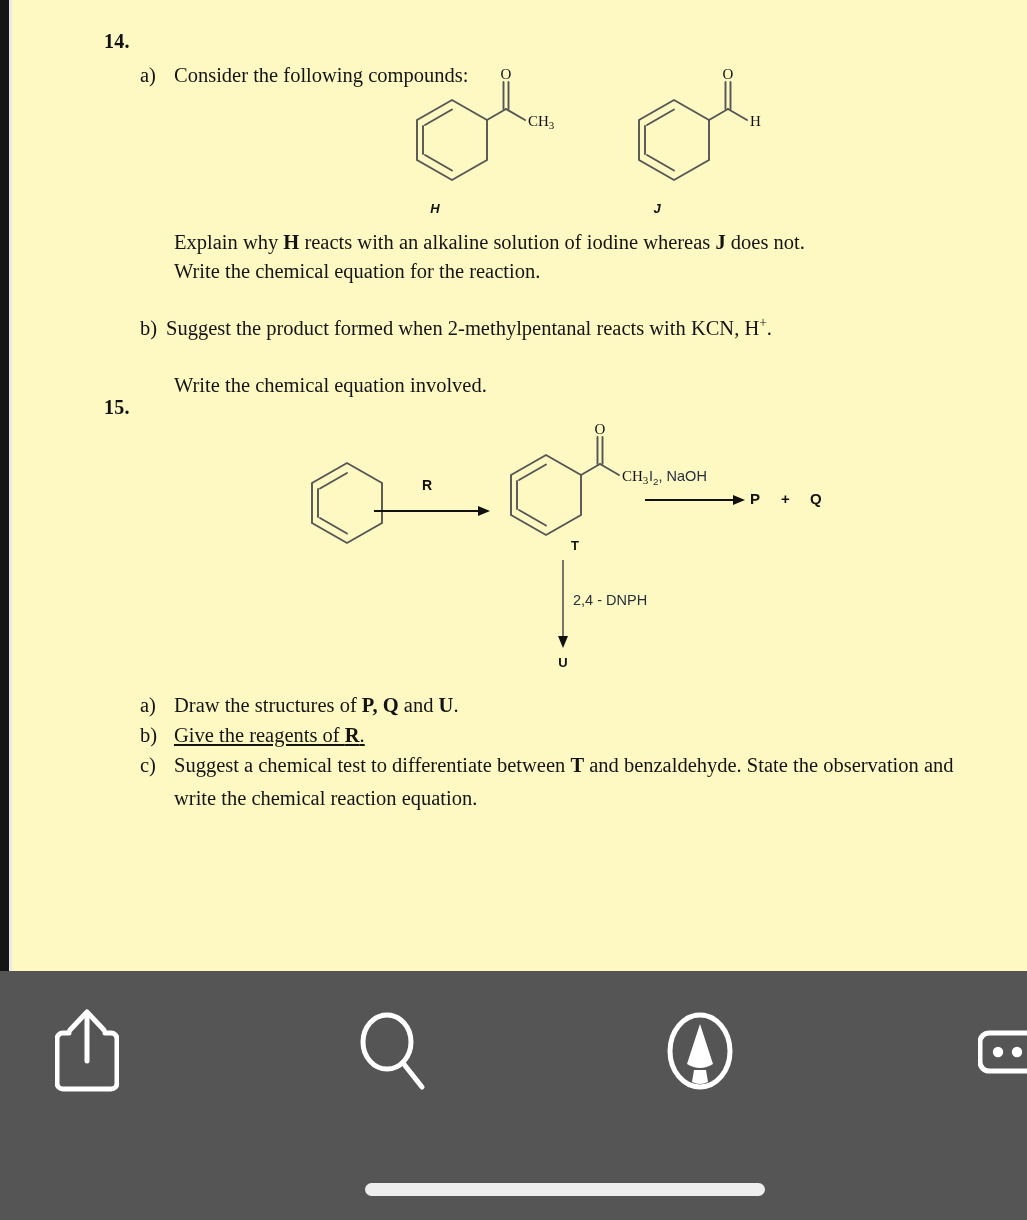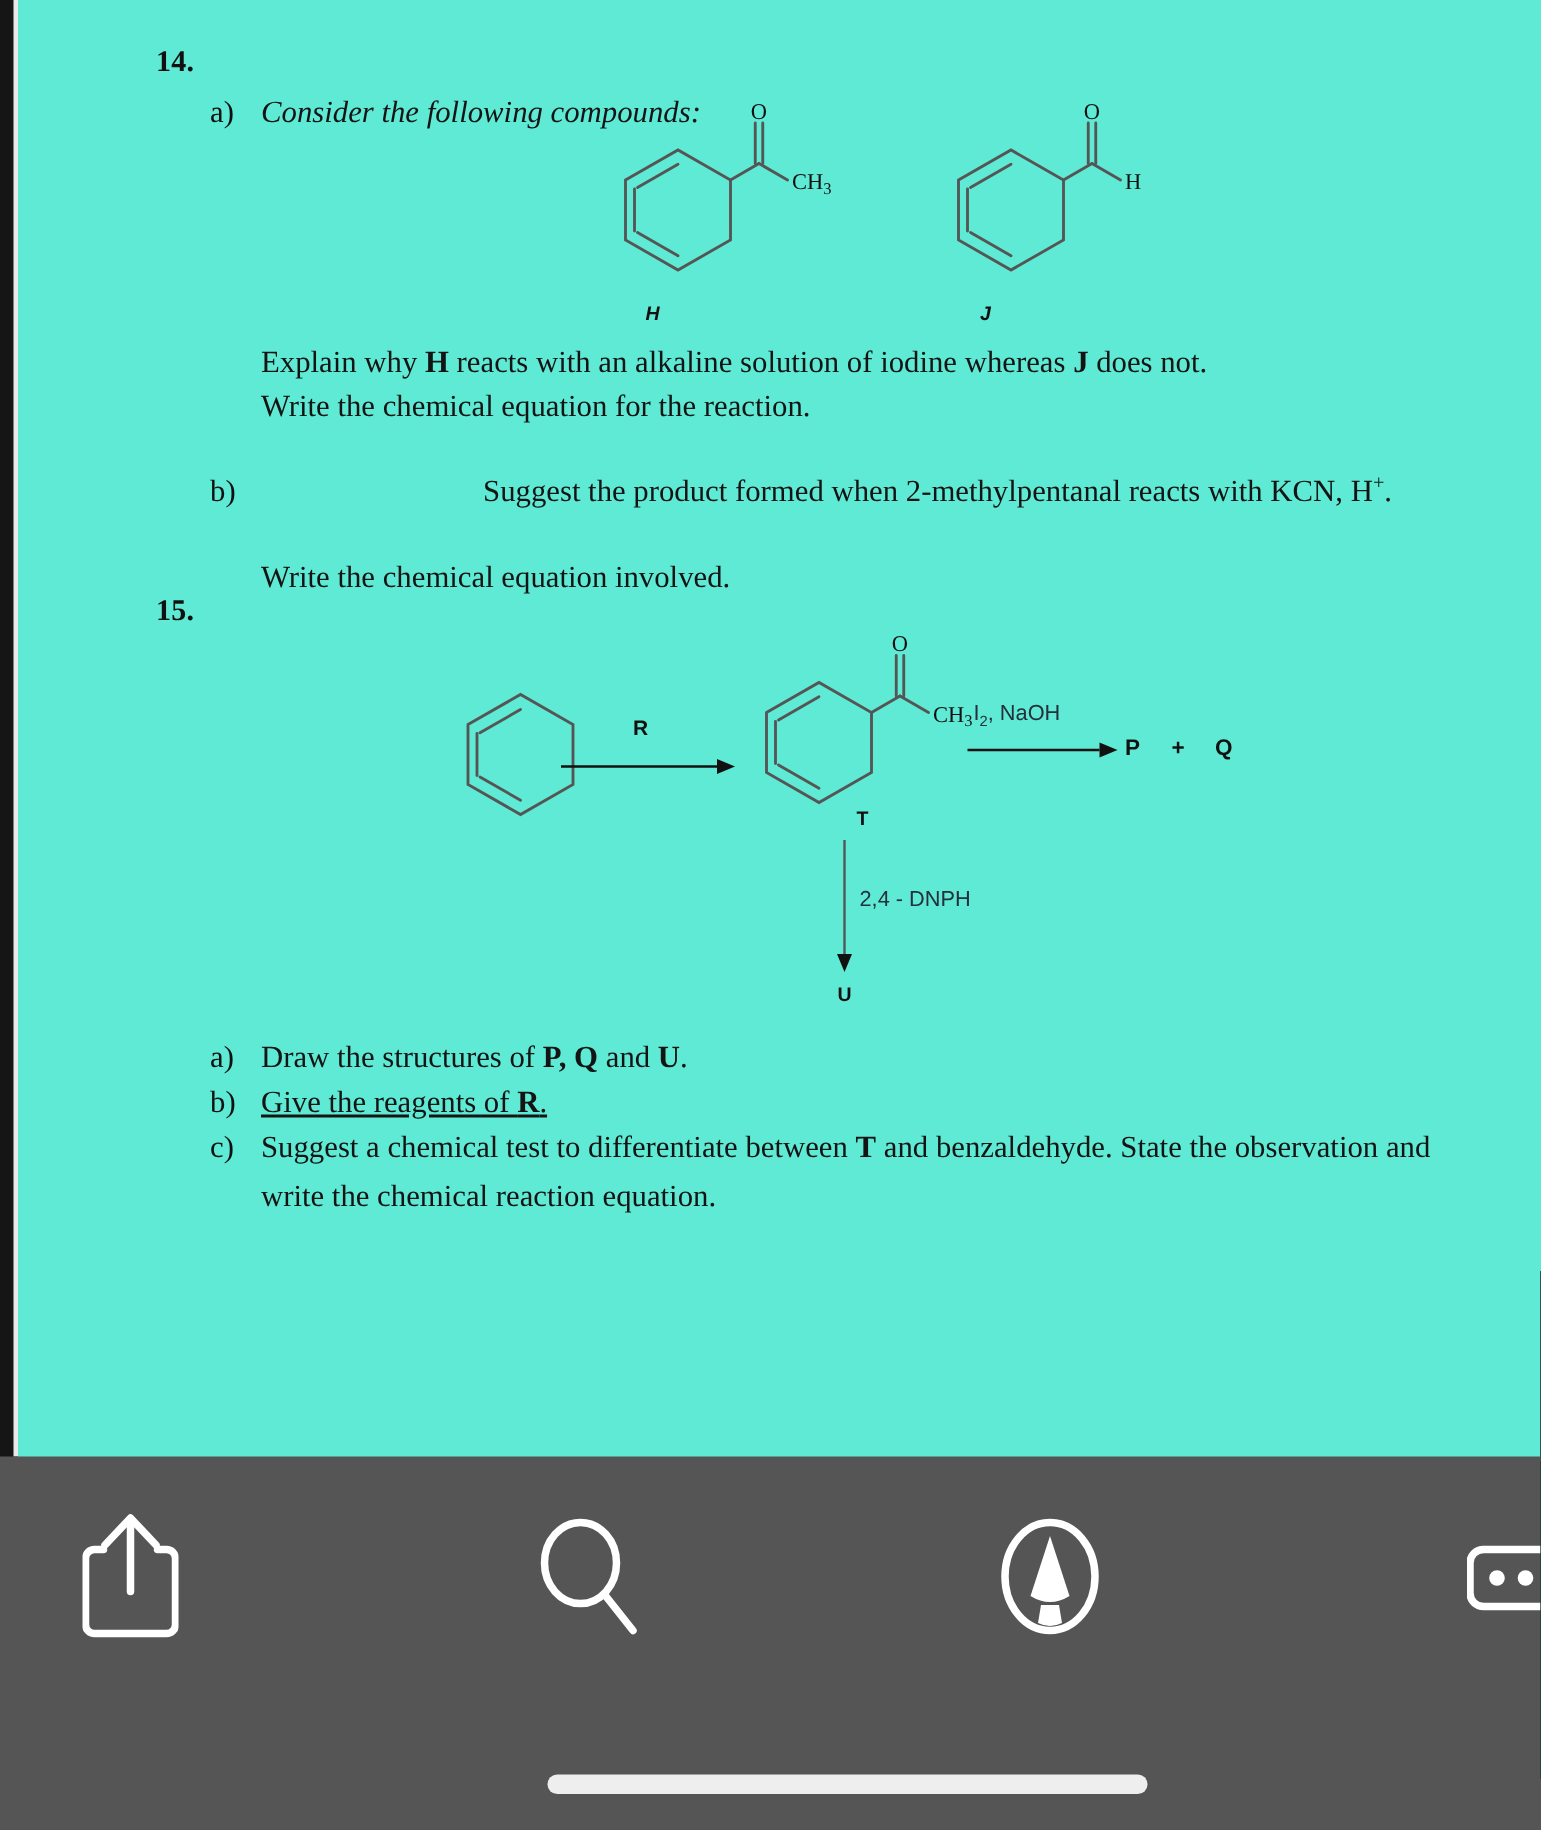--- a/index.html
+++ b/index.html
@@ -33,21 +33,21 @@
     width: 3px; height: 971px;
     background: #e9e9e9;
   }
 
   
   .page {
     position: absolute;
     left: 12px; top: 0;
     width: 1015px;
     height: 974px;
-    background: #5eead4;
+    background: #fef9c3;
     overflow: hidden;
   }
 
   
   .doc {
     position: relative;
     width: 100%;
     height: 100%;
     color: #111;
   }
@@ -143,21 +143,21 @@
 
   <div class="left-gutter"></div>
   <div class="left-gutter-line"></div>
 
   <div class="page">
     <div class="doc">
 
       <div class="qnum" style="left:92px; top:30px;">14.</div>
 
       <div class="marker" style="left:128px; top:61px;">a)</div>
-      <div class="para" style="left:162px; top:61px; width:700px;font-style:italic;">Consider the following compounds:</div>
+      <div class="para" style="left:162px; top:61px; width:700px;">Consider the following compounds:</div>
 
       <div class="struct" style="left:383px; top:96px;">
         <svg width="145" height="105" viewBox="0 0 145 105">
           <g stroke="#555555" stroke-width="1.9" fill="none" stroke-linecap="round">
 
             <polygon points="22,24 57,4 92,24 92,64 57,84 22,64"></polygon>
 
             <line x1="30" y1="29" x2="57" y2="13.5"></line>
             <line x1="28" y1="30" x2="28" y2="58"></line>
             <line x1="30" y1="59" x2="57" y2="74.5"></line>
@@ -192,21 +192,21 @@
         </svg>
       </div>
       <div class="struct-label" style="left:625px; top:201px; width:40px;">J</div>
 
       <div class="para" style="left:162px; top:257px; width:740px;">Write the chemical equation for the reaction.</div>
       <div class="para" style="left:162px; top:228px; width:740px;">
         <span>Explain why </span><b>H</b><span> reacts with an alkaline solution of iodine whereas </span><b>J</b><span> does not.</span>
       </div>
 
       <div class="marker" style="left:128px; top:314px;">b)</div>
-      <div class="para" style="left:176px; top:314px; width:740px;text-align:right;">
+      <div class="para" style="left:154px; top:314px; width:740px;">
         <span>Suggest the product formed when 2-methylpentanal reacts with KCN, H</span><sup>+</sup><span>.</span>
       </div>
       <div class="para" style="left:162px; top:343px; width:740px;margin-top:28px;">Write the chemical equation involved.</div>
 
       <div class="qnum" style="left:92px; top:396px;">15.</div>
 
       <div class="struct" style="left:295px; top:465px;">
         <svg width="80" height="80" viewBox="0 0 80 80">
           <g stroke="#555555" stroke-width="1.9" fill="none" stroke-linecap="round">
             <polygon points="5,18 40,-2 75,18 75,58 40,78 5,58"></polygon>

